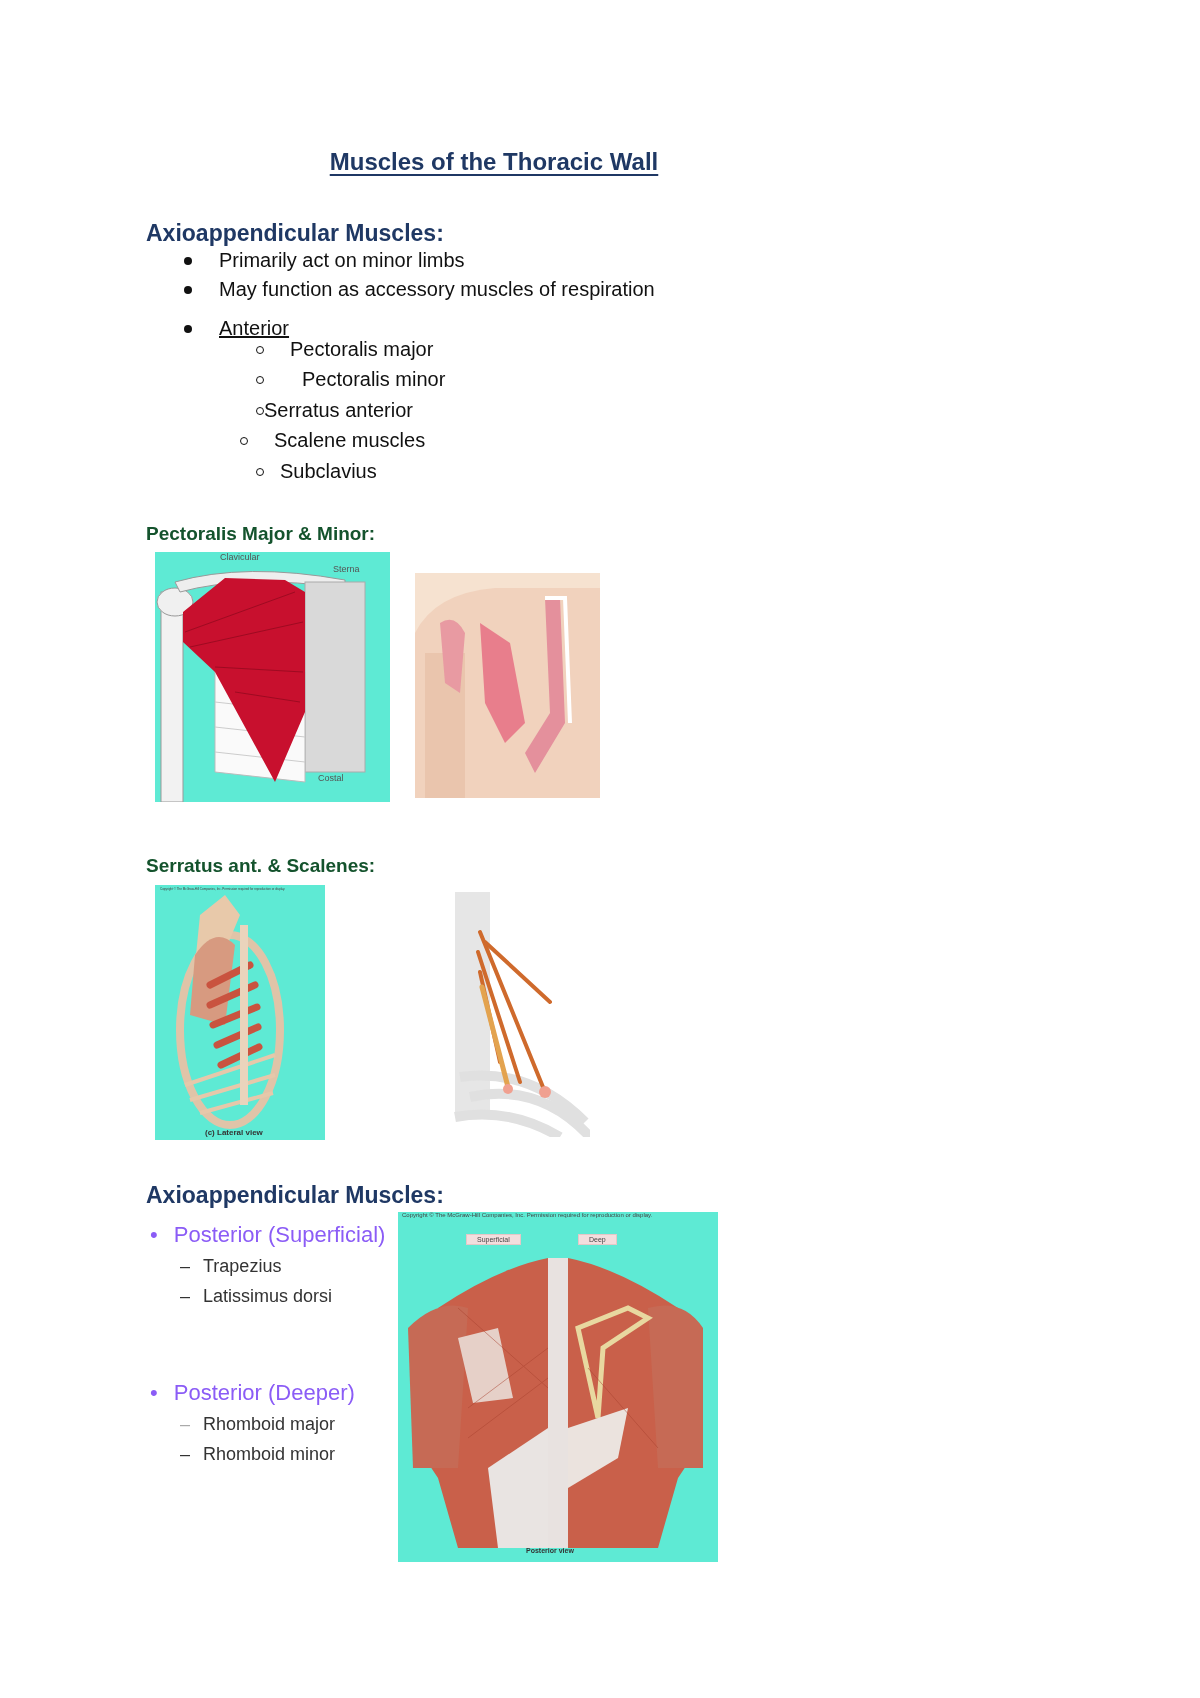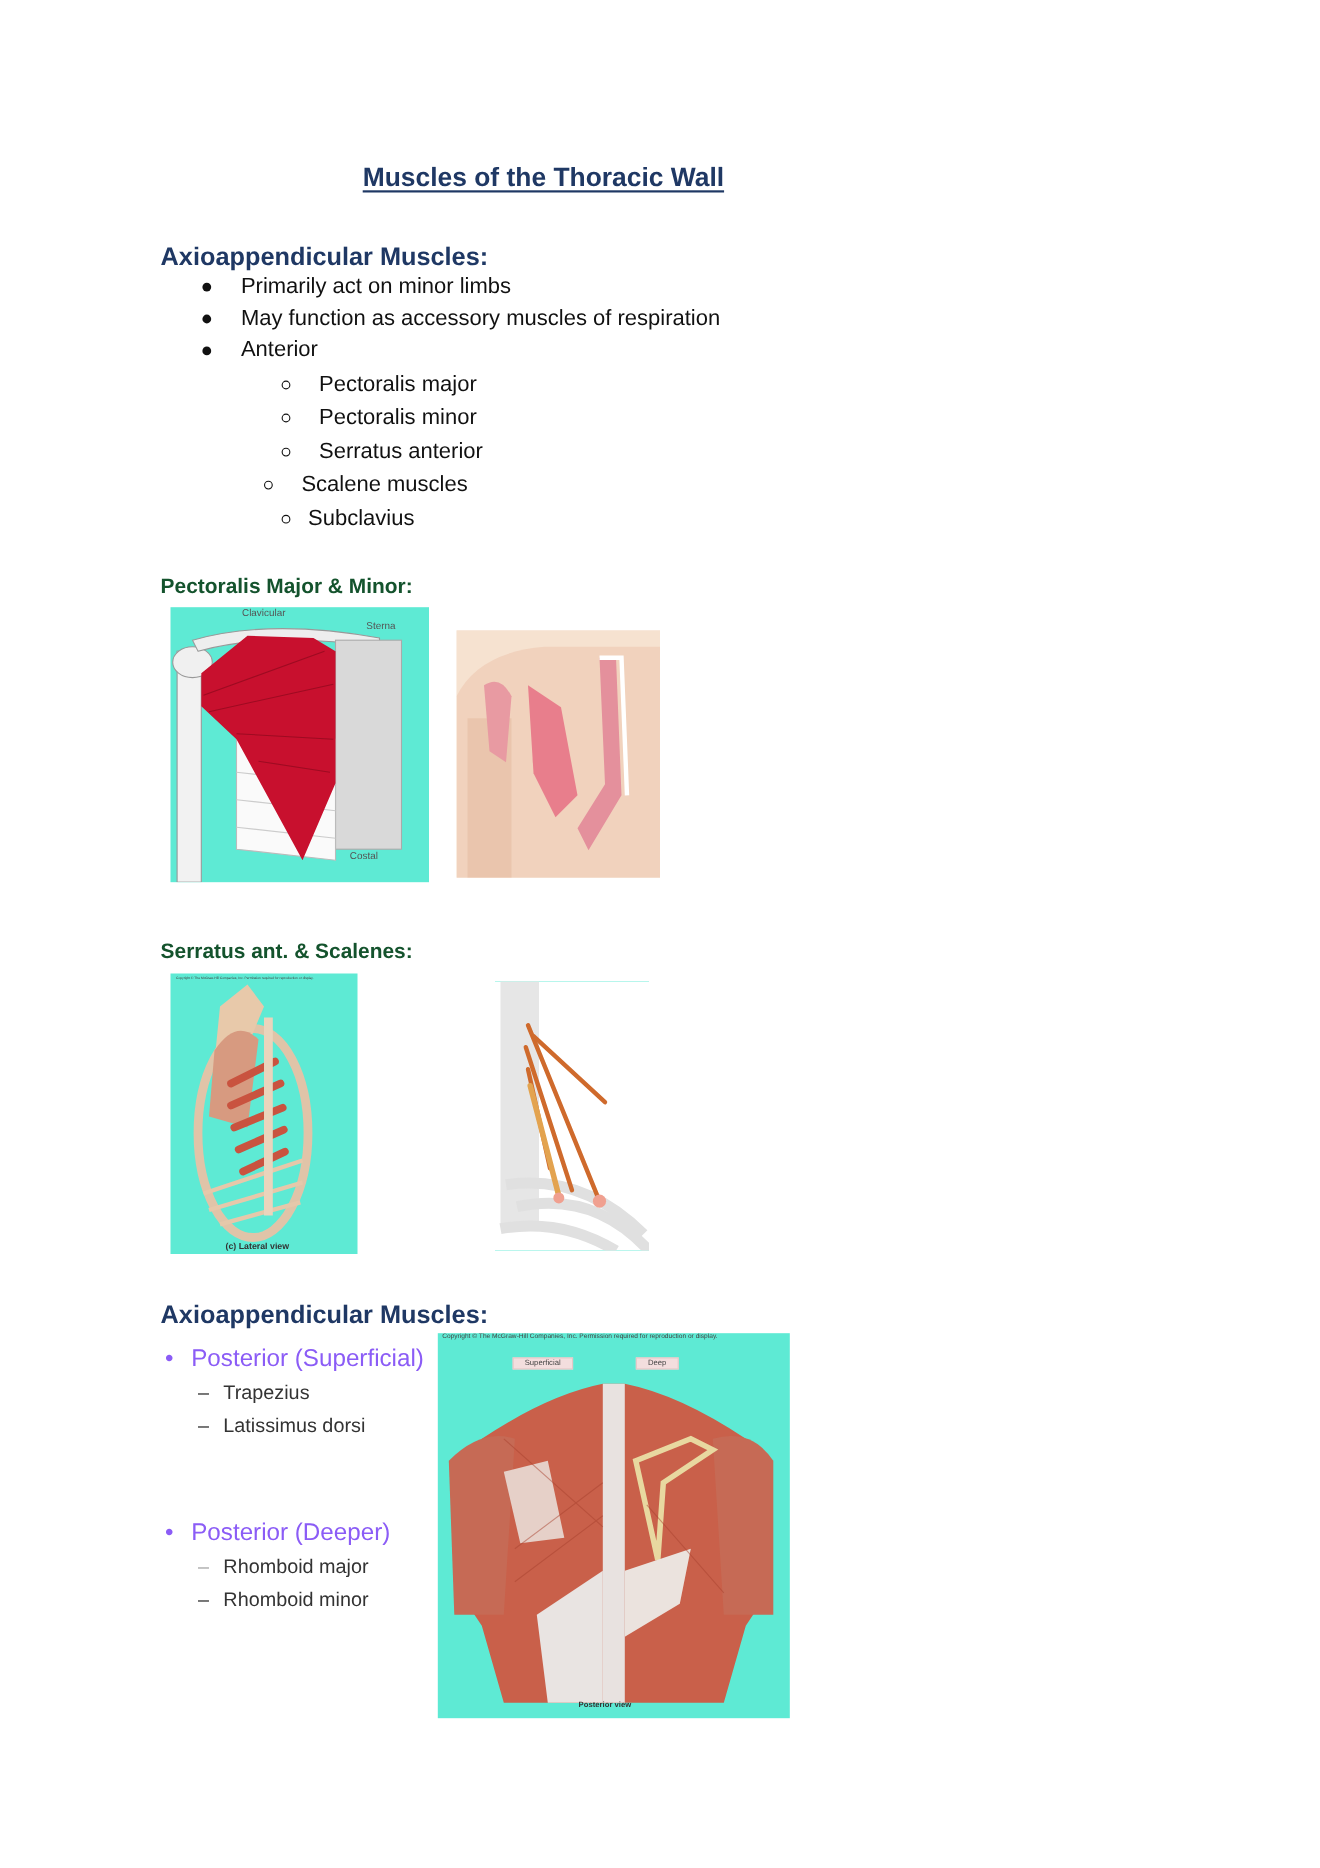--- a/index.html
+++ b/index.html
@@ -29,36 +29,36 @@
 <div class="abs h-blue" style="left:146px; top:220px;">Axioappendicular Muscles:</div>
 
 <div class="abs li" style="left:184px; top:249px;">
   <span class="bullet"></span>
   <span style="margin-left:27px">Primarily act on minor limbs</span>
 </div>
 <div class="abs li" style="left:184px; top:278px;">
   <span class="bullet"></span>
   <span style="margin-left:27px">May function as accessory muscles of respiration</span>
 </div>
-<div class="abs li" style="left:184px; top:307px;">
+<div class="abs li" style="left:184px; top:317px;text-decoration:underline;">
   <span class="bullet"></span>
   <span style="margin-left:27px">Anterior</span>
 </div>
 
 <div class="abs li" style="left:256px; top:338px;">
   <span class="circle"></span>
   <span style="margin-left:26px">Pectoralis major</span>
 </div>
 <div class="abs li" style="left:256px; top:368px;">
   <span class="circle"></span>
-  <span style="margin-left:26px">Pectoralis minor</span>
+  <span style="margin-left:38px">Pectoralis minor</span>
 </div>
 <div class="abs li" style="left:256px; top:399px;">
   <span class="circle"></span>
-  <span style="margin-left:26px">Serratus anterior</span>
+  <span style="">Serratus anterior</span>
 </div>
 <div class="abs li" style="left:240px; top:429px;">
   <span class="circle"></span>
   <span style="margin-left:26px">Scalene muscles</span>
 </div>
 <div class="abs li" style="left:256px; top:460px;">
   <span class="circle"></span>
   <span style="margin-left:16px">Subclavius</span>
 </div>
 

